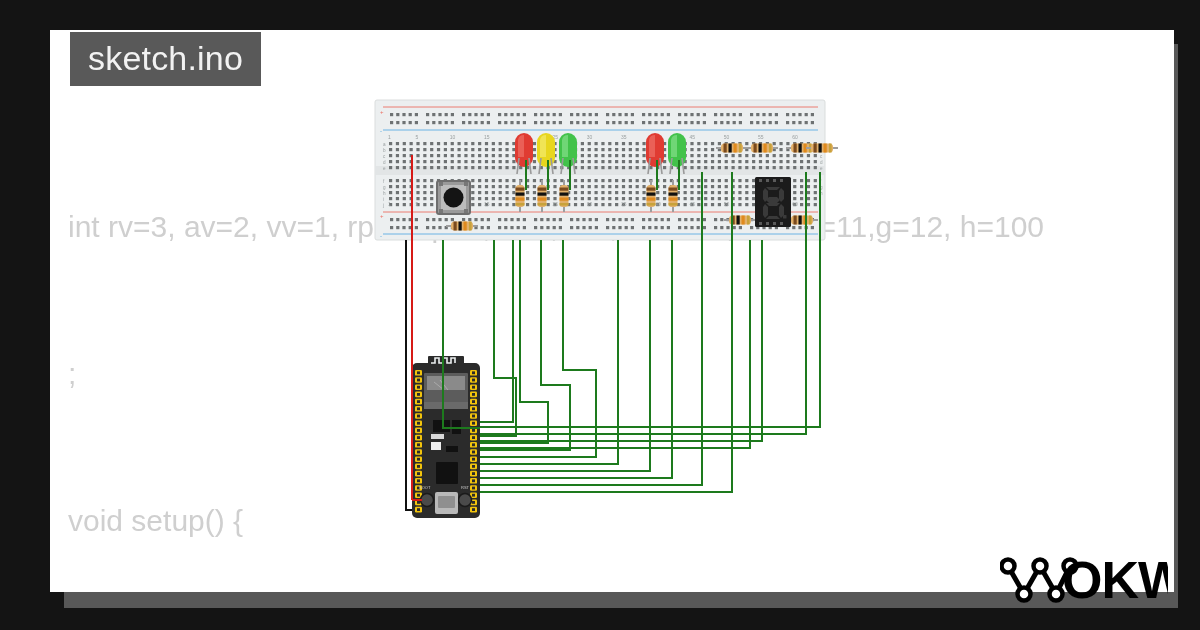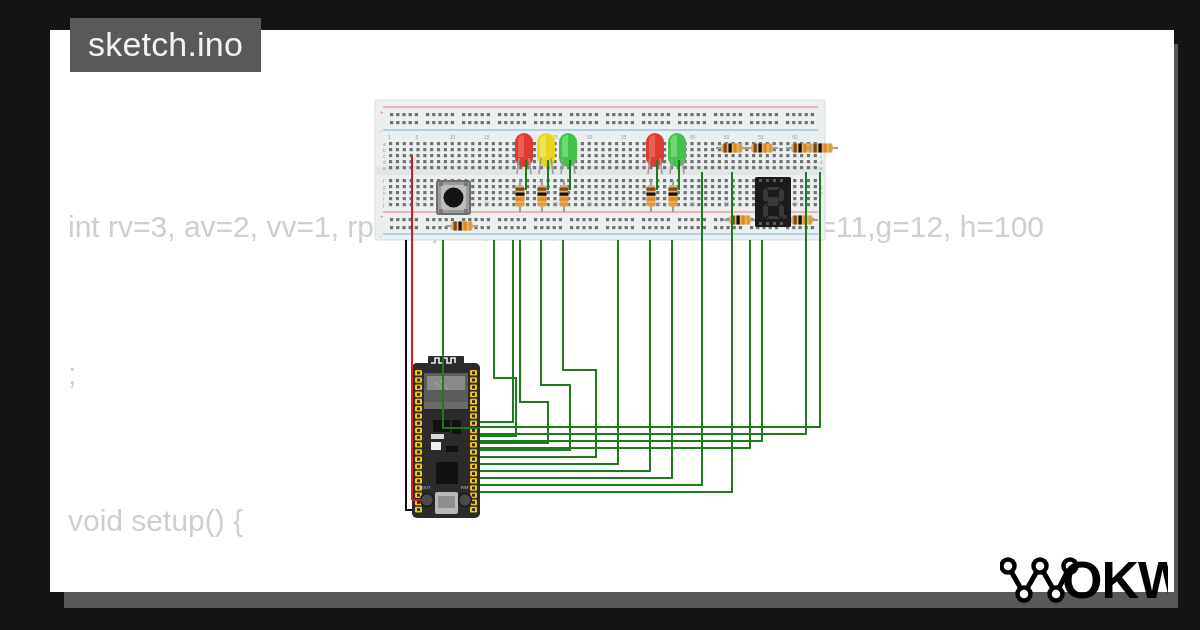--- a/index.html
+++ b/index.html
@@ -13,21 +13,21 @@
   #shadow{
     position:absolute;left:64px;top:44px;width:1114px;height:564px;
     background:#585858;
   }
   #card{
     position:absolute;left:50px;top:30px;width:1124px;height:562px;
     background:#ffffff;overflow:hidden;
   }
   
   #tab{
-    position:absolute;left:70px;top:18px;
+    position:absolute;left:70px;top:32px;
     padding:6px 18px 8px 18px;
     background:#595959;color:#f2f2f2;
     font-size:34px;line-height:40px;letter-spacing:.2px;
     z-index:40;
   }
   
   #code{
     position:absolute;left:18px;top:74px;width:1110px;
     color:#cfcfcf;font-size:30px;line-height:49px;
     white-space:pre;z-index:5;

